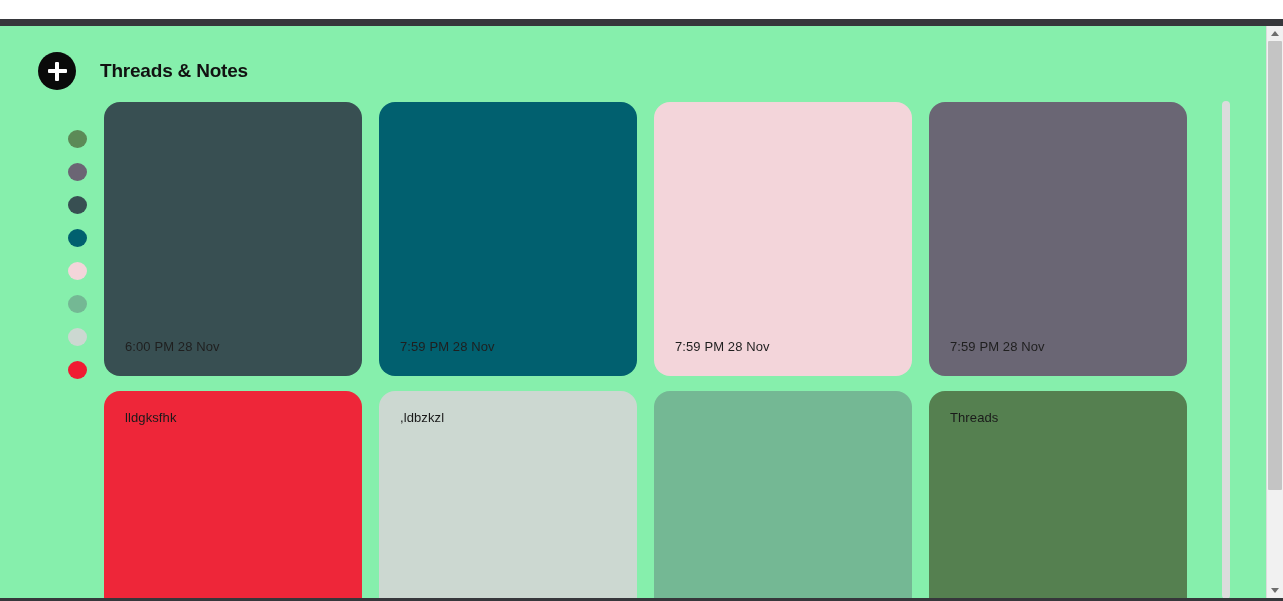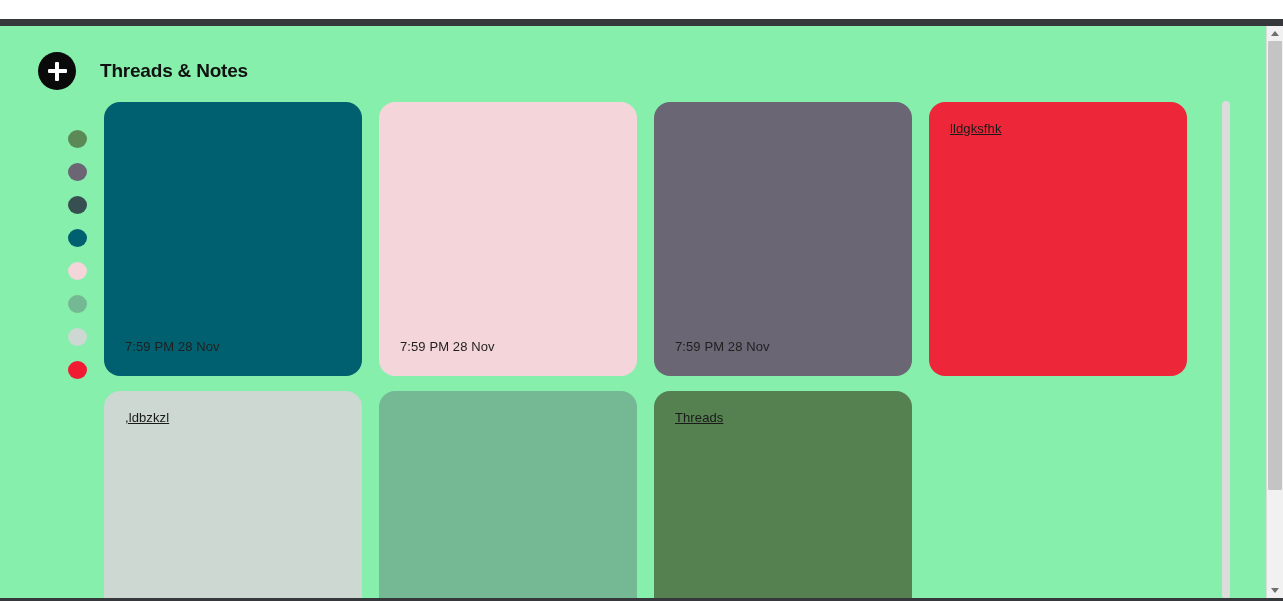--- a/index.html
+++ b/index.html
@@ -183,21 +183,20 @@
     cursor: pointer;
     overflow: hidden;
   }
   .card-note {
     position: absolute;
     top: 19px;
     left: 21px;
     font-size: 13px;
     color: #1a1a1a;
     letter-spacing: 0.1px;
-    text-decoration: underline;
   }
   .card-time {
     position: absolute;
     bottom: 22px;
     left: 21px;
     font-size: 13px;
     color: #1f1f1f;
     letter-spacing: 0.1px;
   }
 </style>
@@ -223,20 +222,24 @@
     <div class="swatch" style="background: rgb(107, 101, 116);"></div>
     <div class="swatch" style="background: rgb(56, 79, 82);"></div>
     <div class="swatch" style="background: rgb(1, 96, 111);"></div>
     <div class="swatch" style="background: rgb(243, 213, 218);"></div>
     <div class="swatch" style="background: rgb(116, 184, 148);"></div>
     <div class="swatch" style="background: rgb(204, 216, 209);"></div>
     <div class="swatch" style="background: rgb(240, 27, 50);"></div>
   </div>
 
   <div class="card-grid">
+    <div class="card" style="background: rgb(56, 79, 82);">
+      <div class="card-note"></div>
+      <div class="card-time">6:00 PM 28 Nov</div>
+    </div>
     <div class="card" style="background: rgb(1, 96, 111);">
       <div class="card-note"></div>
       <div class="card-time">7:59 PM 28 Nov</div>
     </div>
     <div class="card" style="background: rgb(243, 213, 218);">
       <div class="card-note"></div>
       <div class="card-time">7:59 PM 28 Nov</div>
     </div>
     <div class="card" style="background: rgb(106, 102, 116);">
       <div class="card-note"></div>

